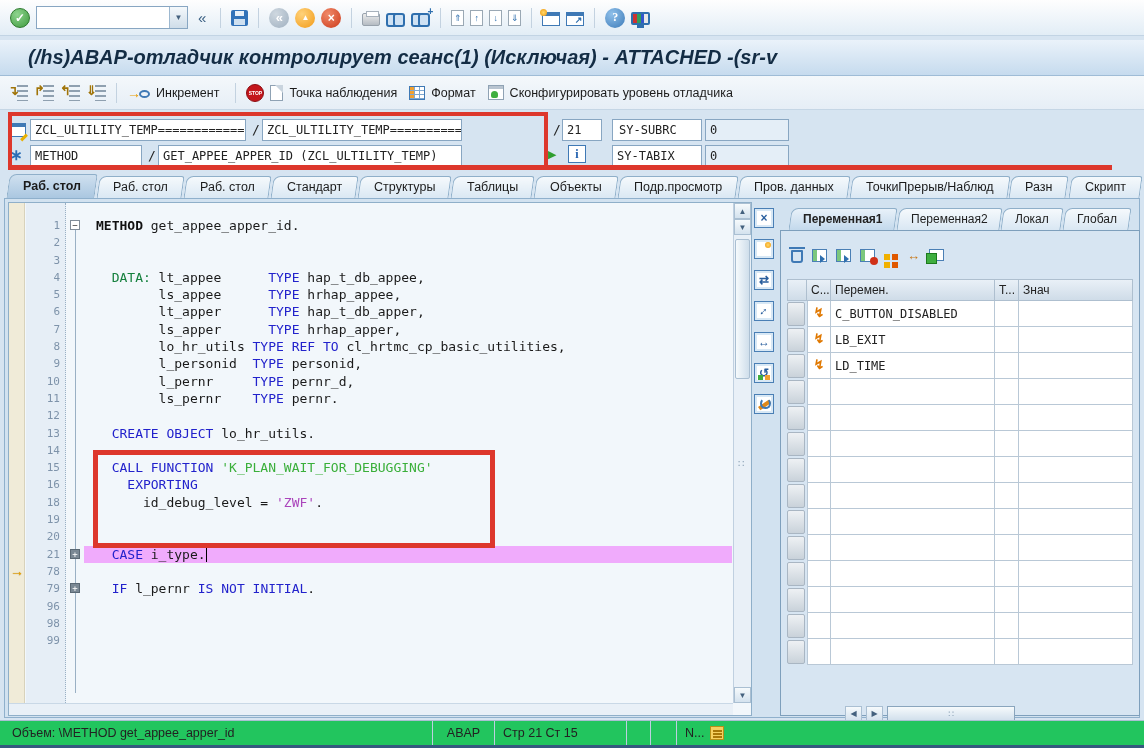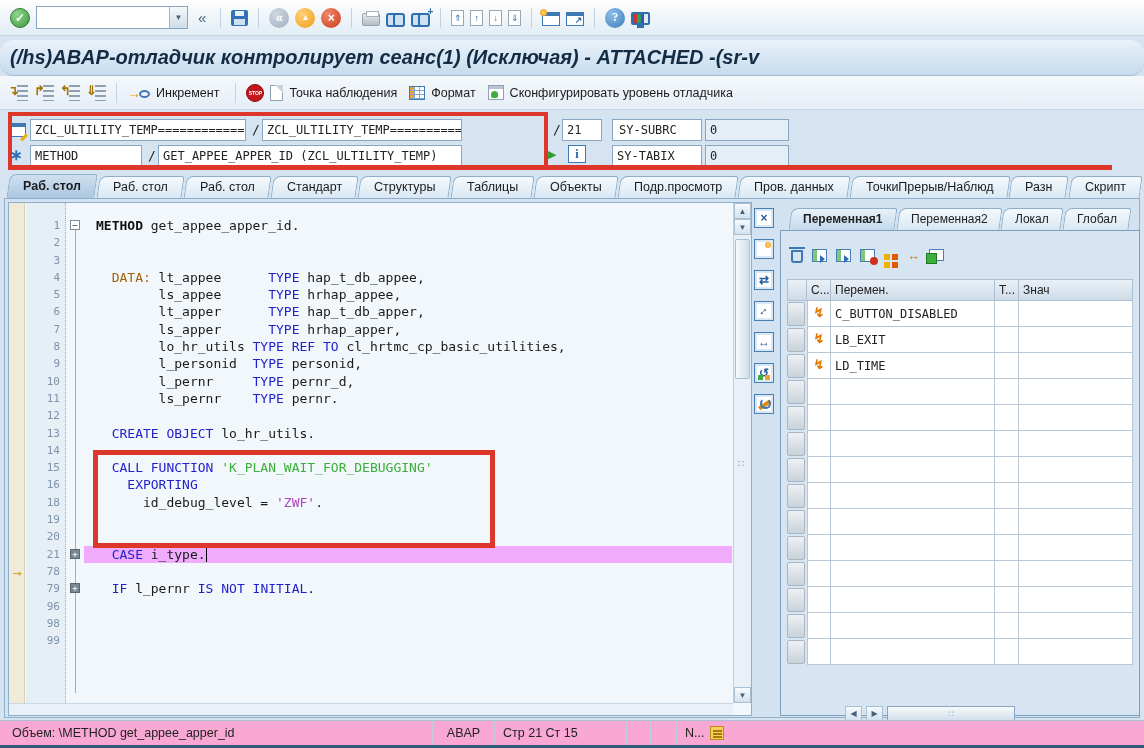--- a/index.html
+++ b/index.html
@@ -49,21 +49,21 @@
              background:radial-gradient(#ffd86a,#f0960a); }
   .ic-win .sc { position:absolute; right:1px; bottom:0; color:#2f6fae; font-size:9px; font-weight:bold; line-height:9px;}
 
   .ic-mon { width:19px; height:13px; border:2px solid #2f6fae; border-radius:2px; margin-top:1px;
             background:linear-gradient(90deg,#cc3333 0 4px,#33a05a 4px 8px,#3355cc 8px 11px,#e8e8e8 11px); position:relative;}
   .ic-mon::after { content:""; position:absolute; left:4px; bottom:-5px; width:7px; height:3px; background:#2f6fae; }
 
   
   .titlebar { position:absolute; left:0; top:40px; width:100%; height:36px;
               background:linear-gradient(#eaf2fa,#c6dbee); border-bottom:1px solid #9fbcd6;
-              display:flex; align-items:center; padding-left:10px;border-radius:14px; }
+              display:flex; align-items:center; padding-left:28px; }
   .titlebar span { font-size:20px; font-weight:bold; font-style:italic; color:#132c44; }
 
   
   .toolbar2 { position:absolute; left:0; top:76px; width:100%; height:34px;
               background:linear-gradient(#f4f8fb,#e6eef6); border-bottom:1px solid #c5d6e5;
               display:flex; align-items:center; padding-left:8px; gap:6px; color:#1b1b1b; }
   .tlabel { font-size:12.5px; margin-right:6px; }
   .ic-step { width:20px; height:16px; position:relative; }
   .ic-step i { position:absolute; right:0; top:0; bottom:0; width:11px;
                background:repeating-linear-gradient(180deg,#8fa0b0 0 2px,transparent 2px 5px); }
@@ -134,21 +134,21 @@
   .gut { width:40px; text-align:right; padding-right:6px; color:#7e93aa;
          font:11px "DejaVu Sans Mono",monospace; line-height:17px; flex:none; }
   .fold { width:18px; flex:none; position:relative; font:10px "DejaVu Sans Mono",monospace; color:#5a7a8a;}
   .foldbox { position:absolute; left:4px; top:3px; width:10px; height:10px; border:1px solid #808c98;
              font:9px/9px "DejaVu Sans Mono",monospace; text-align:center; background:#fff; color:#333; z-index:2;}
   .foldbox.plus { background:#7a8894; color:#fff; border-color:#5a6874; }
   .foldend { position:absolute; left:6px; top:1px; color:#5a7a8a; }
   .ctext { flex:1; white-space:pre; font:13px/17px "DejaVu Sans Mono",monospace; padding-left:12px; color:#1a1a1a; }
   .crow.current .ctext { background:#f0abfc; }
   .ctext.dotted { border-bottom:2px dotted #2e8b8b; }
-  .tk-k { color:#2222cc; } .tk-d { color:#a16207; } .tk-s { color:#3aaf3a; }
+  .tk-k { color:#2222cc; } .tk-d { color:#15803d; } .tk-s { color:#3aaf3a; }
   .tk-l { color:#aa44bb; } .tk-b { color:#111; font-weight:bold; } .tk-n { color:#1a1a1a; }
   .cursor { display:inline-block; width:1.5px; height:14px; background:#000; vertical-align:middle; }
   .cur-arrow { position:absolute; left:1px; top:361px; font-size:14px; font-weight:bold; color:#f0a800;
                text-shadow:0 0 1px #8a6000; z-index:3; line-height:14px;}
   .vscroll { position:absolute; right:0; top:0; width:18px; bottom:12px; background:#e9f0f7; border-left:1px solid #c0d0e0; }
   .sbtn { width:100%; height:16px; background:linear-gradient(#f6fafc,#d4e2ee); border:1px solid #aabfd2;
           font-size:8px; color:#44617e; display:flex; align-items:center; justify-content:center; }
   .vthumb { position:absolute; left:1px; right:1px; top:36px; height:140px;
             background:linear-gradient(90deg,#f6fafc,#cfdeeb); border:1px solid #aabfd2; border-radius:2px;}
   .vgrip { position:absolute; left:4px; top:255px; color:#8aa0b5; font-size:10px; }
@@ -199,21 +199,21 @@
   .vname { width:164px; flex:none; font:12px "DejaVu Sans Mono",monospace; padding:6px 4px 0 4px; }
   .vtype { width:24px; flex:none; }
   .vval  { flex:1; }
   .vhscroll { position:absolute; left:64px; top:474px; height:17px; display:flex; gap:4px; align-items:center; }
   .hbtn { width:17px; height:15px; background:linear-gradient(#f6fafc,#d4e2ee); border:1px solid #aabfd2;
           font-size:8px; color:#44617e; display:flex; align-items:center; justify-content:center; }
   .hthumb { width:128px; height:16px; background:linear-gradient(#f6fafc,#cfdeeb); border:1px solid #8aa5bd;
             color:#8aa0b5; font-size:9px; display:flex; align-items:center; justify-content:center; }
 
   
-  .statusbar { position:absolute; left:0; top:720px; width:100%; height:25px; background:#f9a8d4;
+  .statusbar { position:absolute; left:0; top:720px; width:100%; height:25px; background:#22c55e;
                border-top:1px solid #aabfd2; display:flex; align-items:center; font-size:12.5px; color:#222; }
   .sseg { height:100%; display:flex; align-items:center; border-right:1px solid #bccfe0; padding:0 8px; white-space:nowrap;}
   .sseg.first { width:433px; padding-left:12px; }
   .ic-sdoc { width:14px; height:14px; background:#f5d060; border:1px solid #b89018; position:relative; margin-left:6px;}
   .ic-sdoc::before { content:""; position:absolute; left:2px; top:3px; width:9px; height:1.5px; background:#a87808;
                      box-shadow:0 3px #a87808, 0 6px #a87808; }
 </style>
 </head>
 <body>
 

